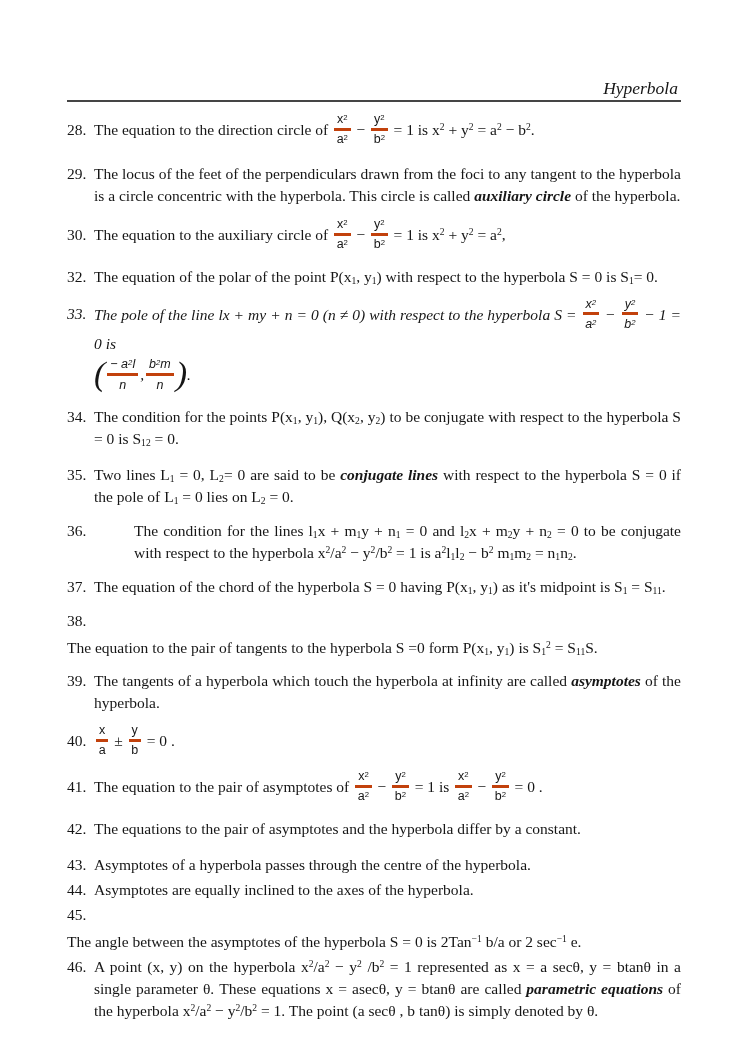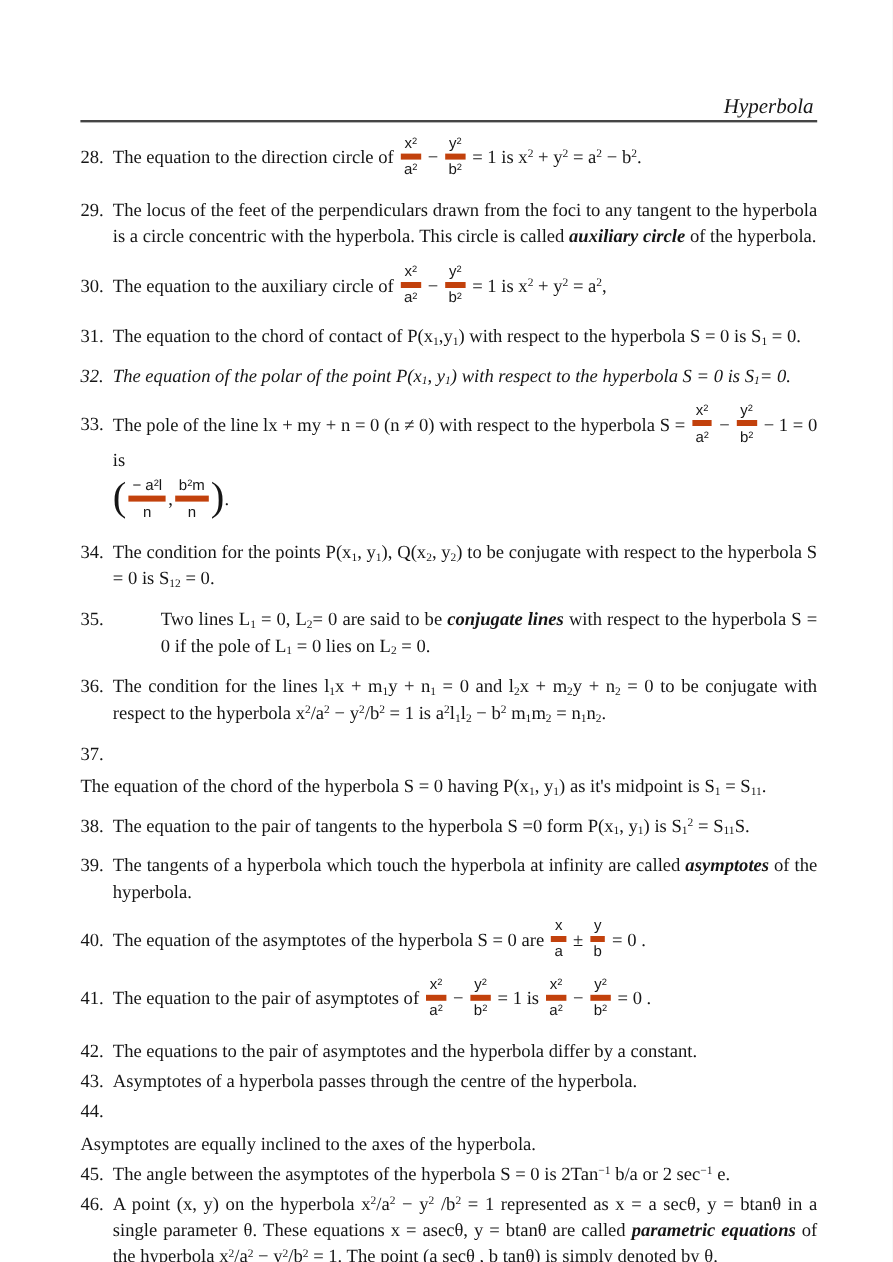--- a/index.html
+++ b/index.html
@@ -21,21 +21,21 @@
   .body{flex:1;text-align:justify;}
   .line2{margin-top:4px;text-align:left;}
   .bi{font-weight:bold;font-style:italic;}
   sup{font-size:0.62em;vertical-align:0.5em;line-height:0;}
   sub{font-size:0.62em;vertical-align:-0.25em;line-height:0;}
   .fr{
     display:inline-block;vertical-align:middle;text-align:center;
     font-family:"Liberation Sans","DejaVu Sans",sans-serif;
     font-size:12.5px;line-height:1.15;margin:0 2px;position:relative;top:-2px;
   }
-  .fr .n{display:block;border-bottom:5px solid #c2410c;padding:0 3px 1.5px;}
+  .fr .n{display:block;border-bottom:3px solid #c2410c;padding:0 3px 1.5px;}
   .fr .d{display:block;padding-top:1.5px;}
   .fr sup{vertical-align:0.4em;}
   .bigp{
     font-size:34px;font-family:"Liberation Serif",serif;
     vertical-align:middle;position:relative;top:-3px;font-weight:normal;
   }
   
   .items .item:nth-child(1){margin-bottom:14px;}
   .items .item:nth-child(2){margin-bottom:12px;}
   .items .item:nth-child(3){margin-bottom:12px;}
@@ -70,24 +70,20 @@
         </div>
         <div class="item">
           <div class="num">29.</div>
           <div class="body"><span>The locus of the feet of the perpendiculars drawn from the foci to any tangent to the hyperbola is a circle concentric with the hyperbola. This circle is called </span><span class="bi">auxiliary circle</span><span> of the hyperbola.</span></div>
         </div>
         <div class="item">
           <div class="num">30.</div>
           <div class="body"><span>The equation to the auxiliary circle of </span><span class="fr"><span class="n">x<sup>2</sup></span><span class="d">a<sup>2</sup></span></span><span> − </span><span class="fr"><span class="n">y<sup>2</sup></span><span class="d">b<sup>2</sup></span></span><span> = 1 is x<sup>2</sup> + y<sup>2</sup> = a<sup>2</sup>,</span></div>
         </div>
         <div class="item">
-          <div class="num">31.</div>
-          <div class="body"><span>The equation to the chord of contact of P(x<sub>1</sub>,y<sub>1</sub>) with respect to the hyperbola S = 0 is S<sub>1</sub> = 0.</span></div>
-        </div>
-        <div class="item">
           <div class="num">32.</div>
           <div class="body"><span>The equation of the polar of the point P(x<sub>1</sub>, y<sub>1</sub>) with respect to the hyperbola S = 0 is S<sub>1</sub>= 0.</span></div>
         </div>
         <div class="item">
           <div class="num">33.</div>
           <div class="body"><span>The pole of the line lx + my + n = 0 (n ≠ 0) with respect to the hyperbola S = </span><span class="fr"><span class="n">x<sup>2</sup></span><span class="d">a<sup>2</sup></span></span><span> − </span><span class="fr"><span class="n">y<sup>2</sup></span><span class="d">b<sup>2</sup></span></span><span> − 1 = 0 is</span><div class="line2"><span class="bigp">(</span><span class="fr"><span class="n">− a<sup>2</sup>l</span><span class="d">n</span></span><span>,</span><span class="fr"><span class="n">b<sup>2</sup>m</span><span class="d">n</span></span><span class="bigp">)</span><span>.</span></div></div>
         </div>
         <div class="item">
           <div class="num">34.</div>
           <div class="body"><span>The condition for the points P(x<sub>1</sub>, y<sub>1</sub>), Q(x<sub>2</sub>, y<sub>2</sub>) to be conjugate with respect to the hyperbola S = 0 is S<sub>12</sub> = 0.</span></div>
@@ -107,21 +103,21 @@
         <div class="item">
           <div class="num">38.</div>
           <div class="body"><span>The equation to the pair of tangents to the hyperbola S =0 form P(x<sub>1</sub>, y<sub>1</sub>) is S<sub>1</sub><sup>2</sup> = S<sub>11</sub>S.</span></div>
         </div>
         <div class="item">
           <div class="num">39.</div>
           <div class="body"><span>The tangents of a hyperbola which touch the hyperbola at infinity are called </span><span class="bi">asymptotes</span><span> of the hyperbola.</span></div>
         </div>
         <div class="item">
           <div class="num">40.</div>
-          <div class="body"><span>The equation of the asymptotes of the hyperbola S = 0 are </span><span class="fr"><span class="n">x</span><span class="d">a</span></span><span> ± </span><span class="fr"><span class="n">y</span><span class="d">b</span></span><span> = 0 .</span></div>
+          <div class="body"><span class="fr"><span class="n">x</span><span class="d">a</span></span><span> ± </span><span class="fr"><span class="n">y</span><span class="d">b</span></span><span> = 0 .</span></div>
         </div>
         <div class="item">
           <div class="num">41.</div>
           <div class="body"><span>The equation to the pair of asymptotes of </span><span class="fr"><span class="n">x<sup>2</sup></span><span class="d">a<sup>2</sup></span></span><span> − </span><span class="fr"><span class="n">y<sup>2</sup></span><span class="d">b<sup>2</sup></span></span><span> = 1 is </span><span class="fr"><span class="n">x<sup>2</sup></span><span class="d">a<sup>2</sup></span></span><span> − </span><span class="fr"><span class="n">y<sup>2</sup></span><span class="d">b<sup>2</sup></span></span><span> = 0 .</span></div>
         </div>
         <div class="item">
           <div class="num">42.</div>
           <div class="body"><span>The equations to the pair of asymptotes and the hyperbola differ by a constant.</span></div>
         </div>
         <div class="item">

